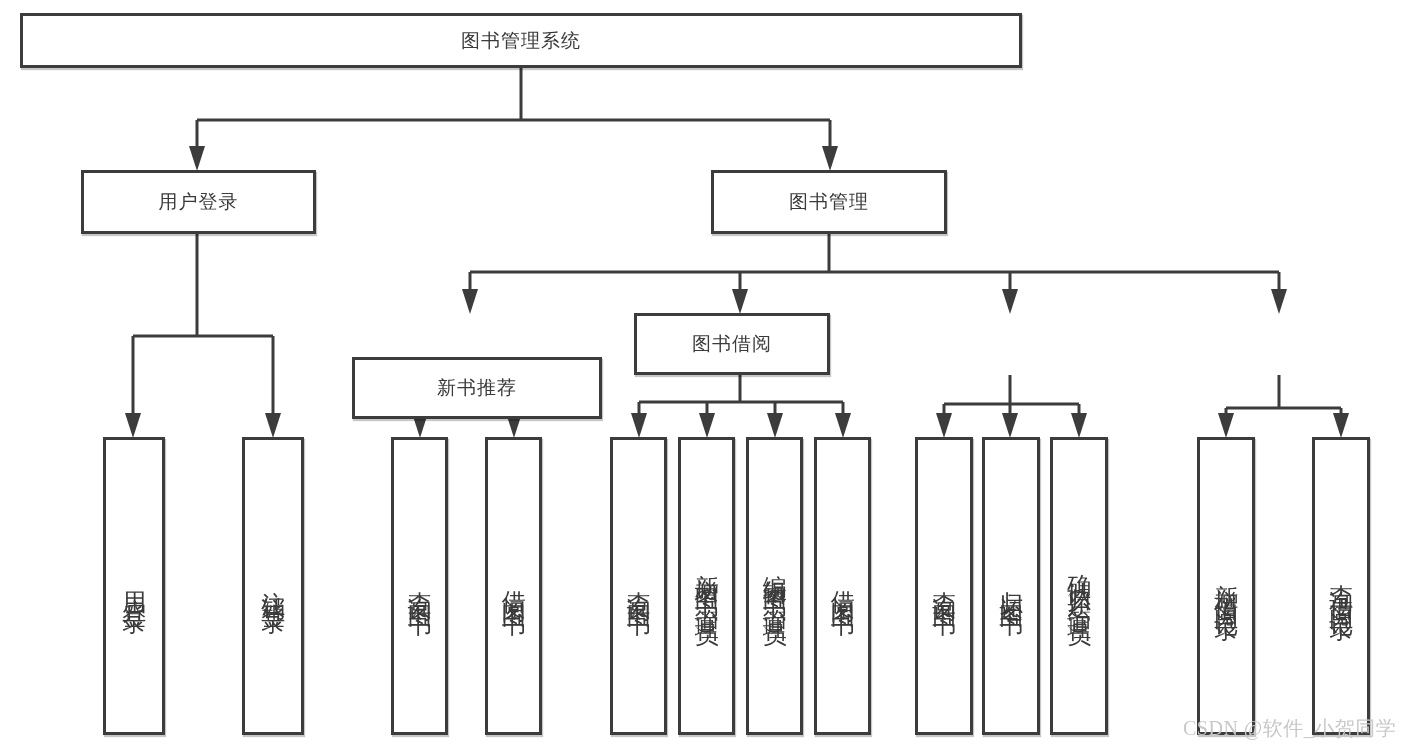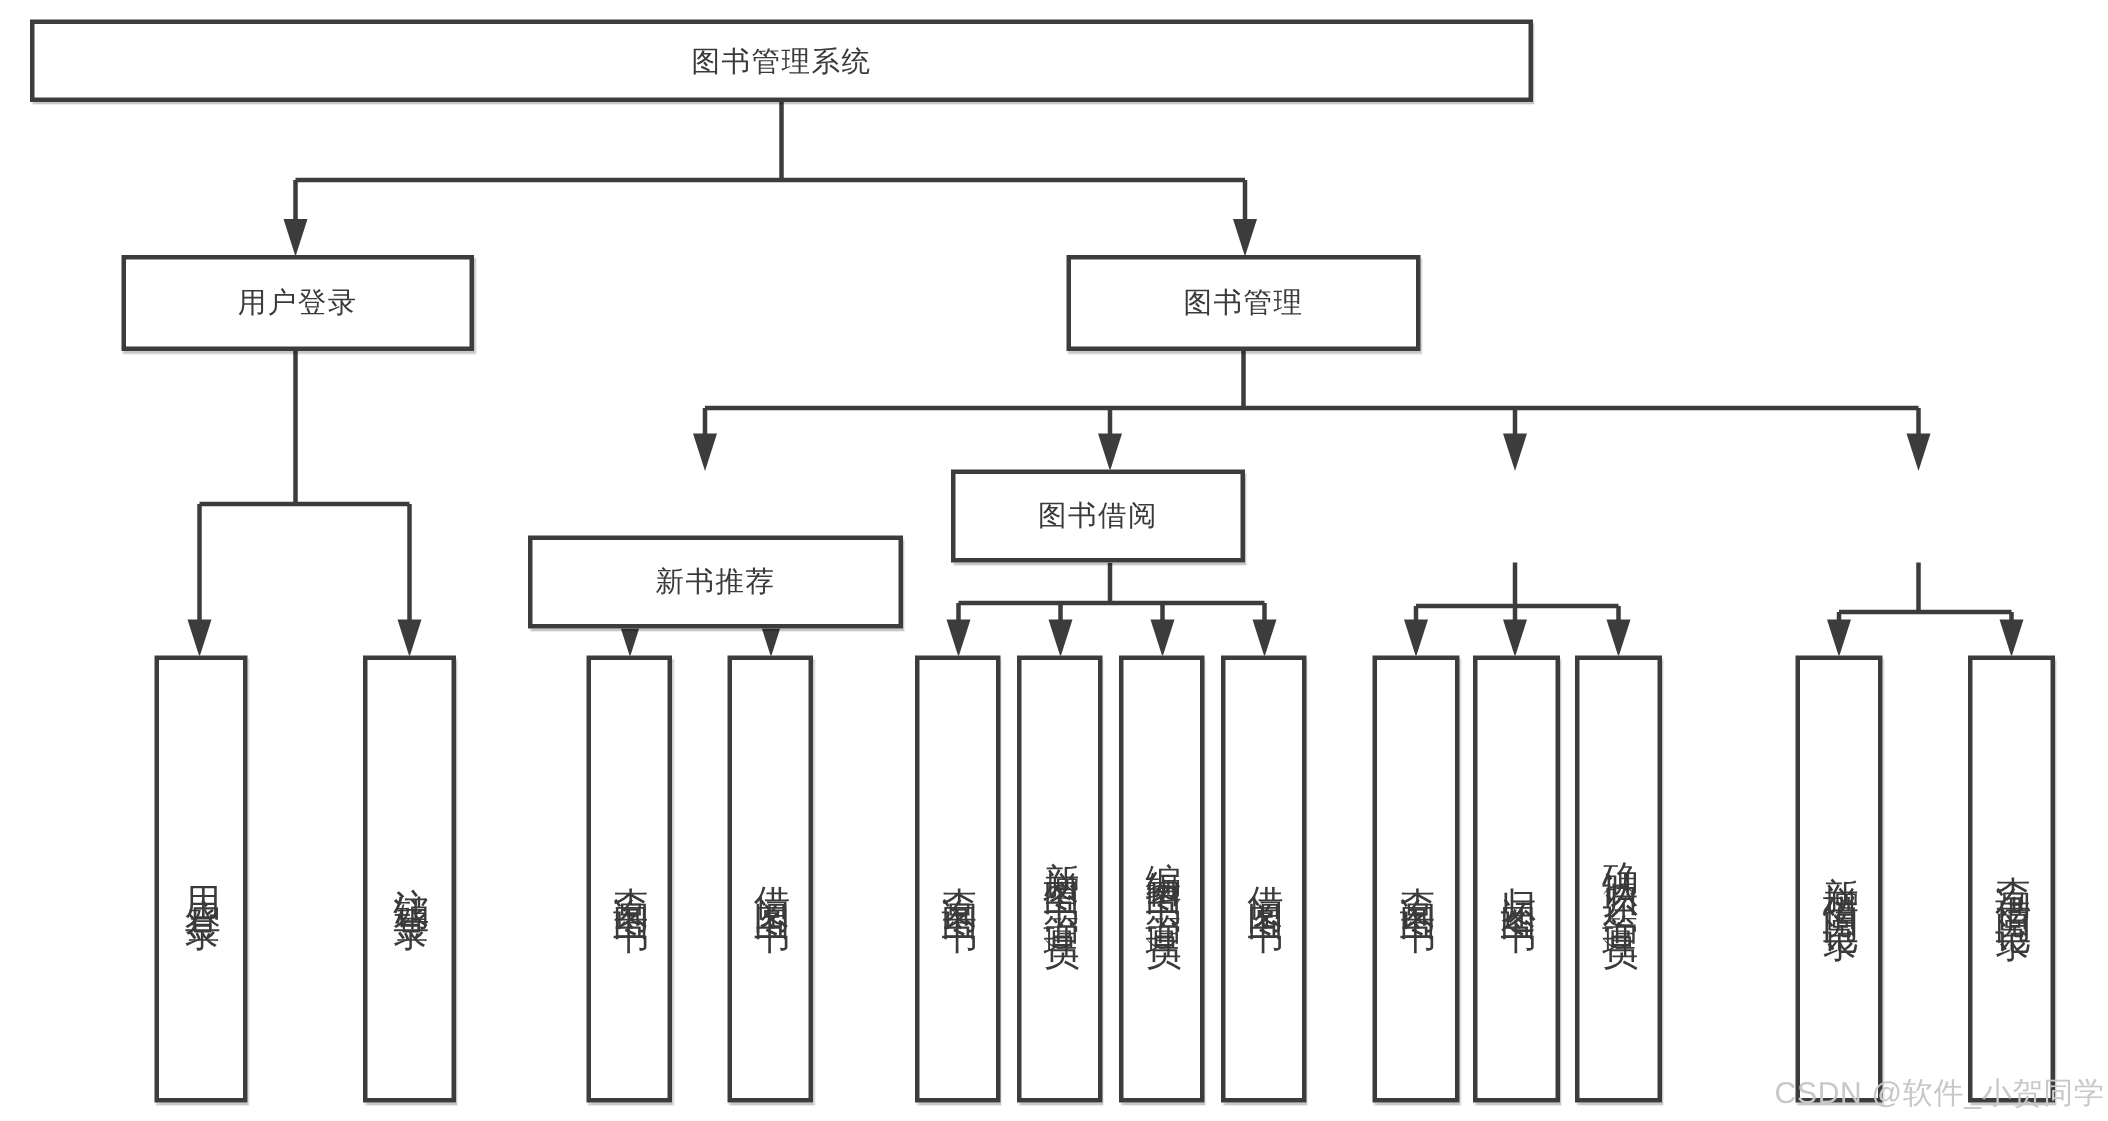--- a/index.html
+++ b/index.html
@@ -39,20 +39,21 @@
     white-space:nowrap;
   }
   .watermark{
     position:absolute;
     left:1183px;top:715px;
     font-size:20px;
     color:var(--color-watermark);
     white-space:nowrap;
     z-index:2;
     letter-spacing:0.5px;
+    font-family:Liberation Serif, serif;
   }
 </style>
 </head>
 <body>
 
 <div class="canvas">
 
   <svg class="connectors" width="1405" height="747" viewBox="0 0 1405 747">
 
     <path d="M521 68 V120 M197 120 H830 M197 120 V150 M830 120 V150"></path>

